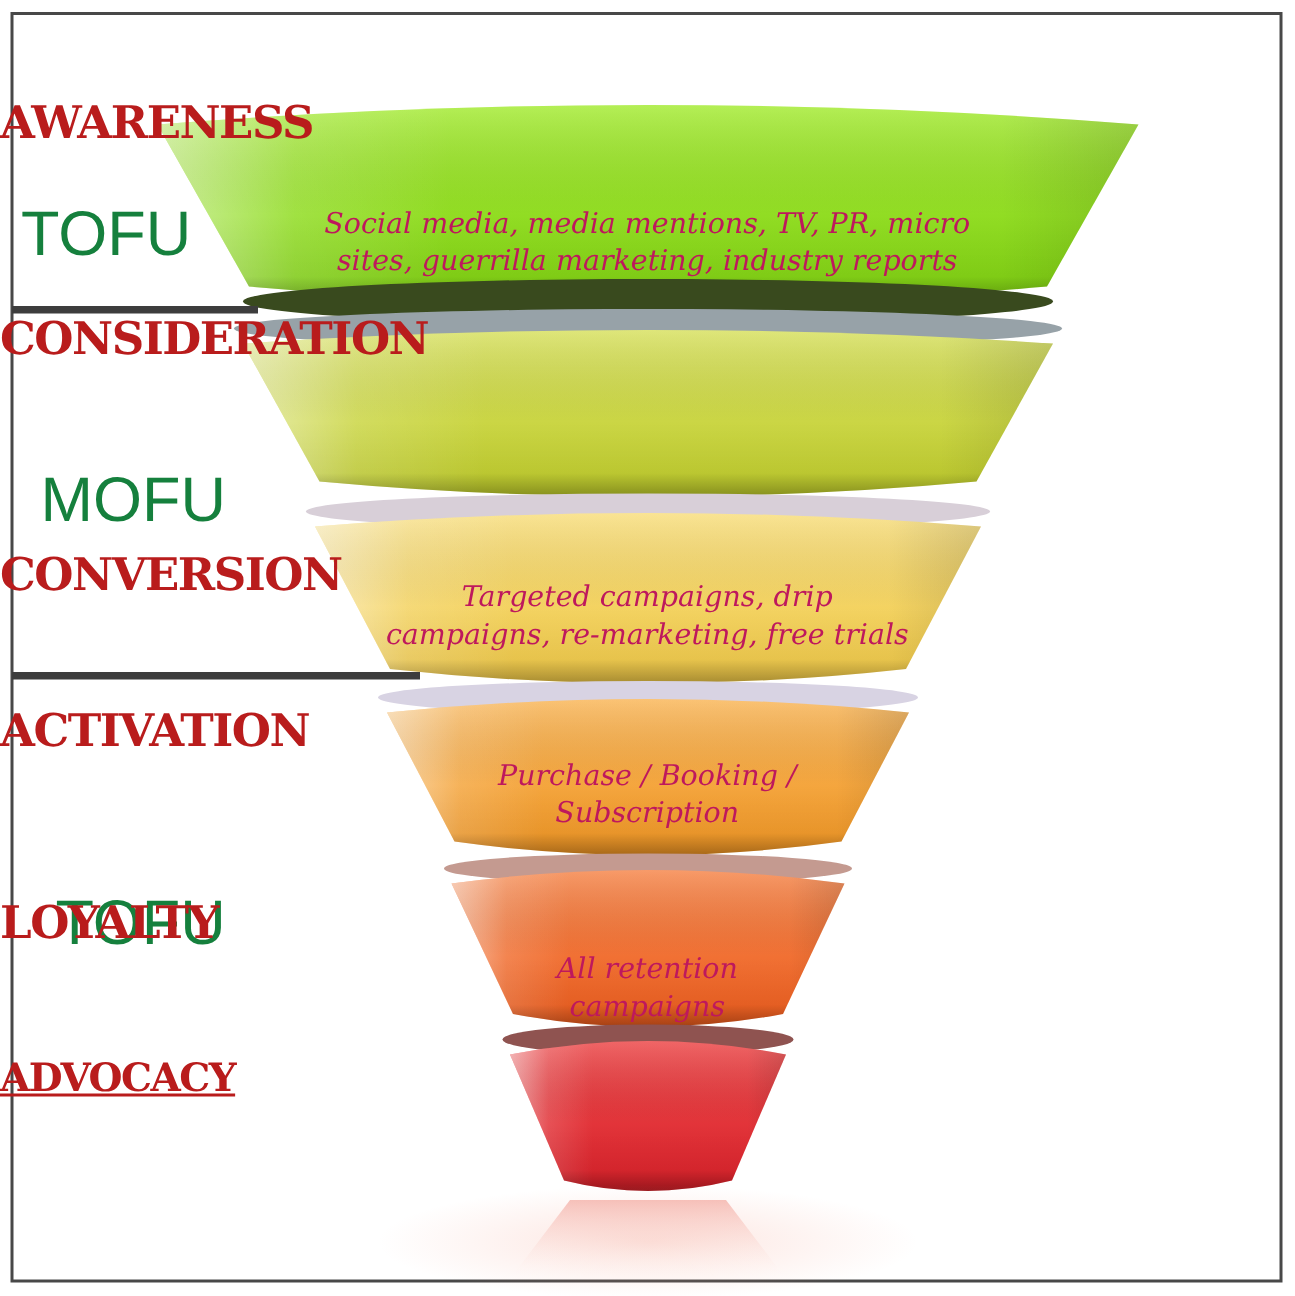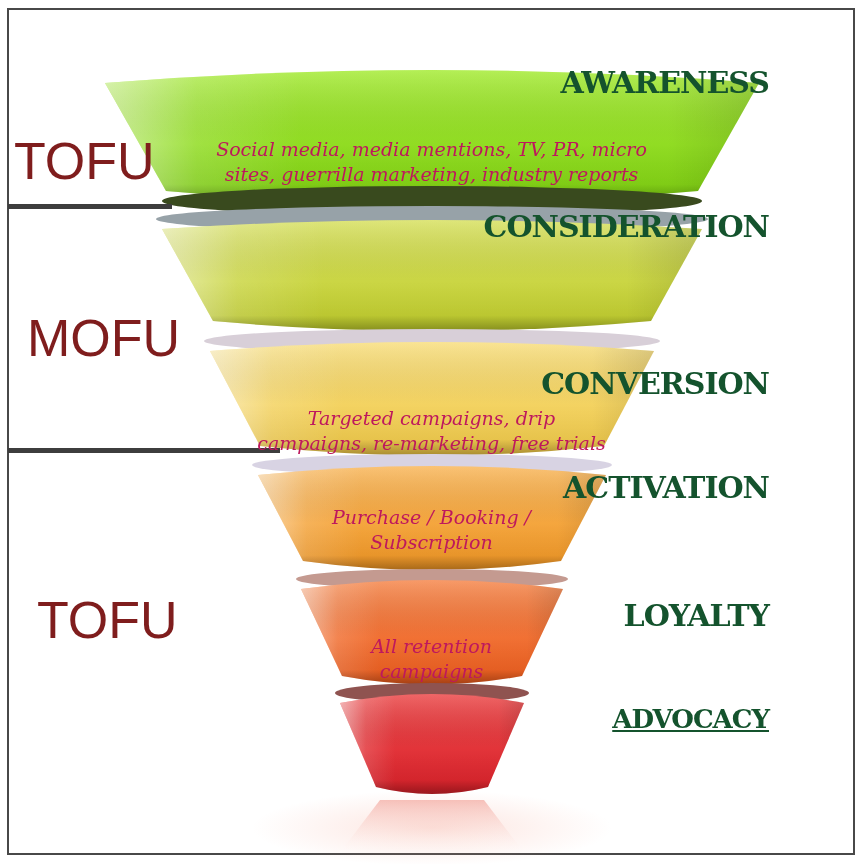--- a/index.html
+++ b/index.html
@@ -6,48 +6,48 @@
   .canvas{
     position:relative;width:863px;height:864px;background:#ffffff;
     font-family:"Liberation Sans",sans-serif;overflow:hidden;
   }
   .frame{
     position:absolute;left:7px;top:8px;width:844px;height:843px;
     border:2px solid #484848;background:transparent;
   }
   svg.funnel{position:absolute;left:0;top:0;}
   .zone-label{
-    position:absolute;color:#7f1d1d;font-size:52px;line-height:1.1;
+    position:absolute;color:#15803d;font-size:42px;line-height:1.1;
     font-family:"Liberation Sans",sans-serif;font-weight:400;
   }
   #zone-tofu{left:14px;top:133px;}
   #zone-mofu{left:27px;top:310px;}
   #zone-bofu{left:37px;top:592px;}
   .divider{position:absolute;height:5px;background:#3d3d3d;}
   #divider-1{left:8px;top:204px;width:164px;}
   #divider-2{left:8px;top:448px;width:272px;}
   .stage-title{
-    position:absolute;left:0;width:769px;text-align:right;
+    position:absolute;left:0;width:769px;text-align:left;
     font-family:"DejaVu Serif","Liberation Serif",serif;font-weight:bold;
-    color:#14532d;font-size:30px;letter-spacing:-1px;line-height:1.2;
+    color:#b91c1c;font-size:30px;letter-spacing:-1px;line-height:1.2;
   }
   #title-0{top:65px;}
   #title-1{top:209px;}
   #title-2{top:342px;margin-top:24px;}
   #title-3{top:470px;}
   #title-4{top:598px;}
   #title-5{top:704px;font-size:26px;text-decoration:underline;}
   .stage-desc{
     position:absolute;left:0;width:863px;text-align:center;
     font-family:"DejaVu Serif","Liberation Serif",serif;font-style:italic;
     color:#be185d;font-size:19px;line-height:1.32;white-space:pre-line;
   }
   #desc-0{top:137px;}
   #desc-1{top:255px;}
-  #desc-2{top:406px;}
+  #desc-2{top:386px;}
   #desc-3{top:505px;}
   #desc-4{top:634px;}
   #desc-5{top:737px;}
 </style>
 </head>
 <body>
 
 <div class="canvas">
 
   <div class="frame"></div>

